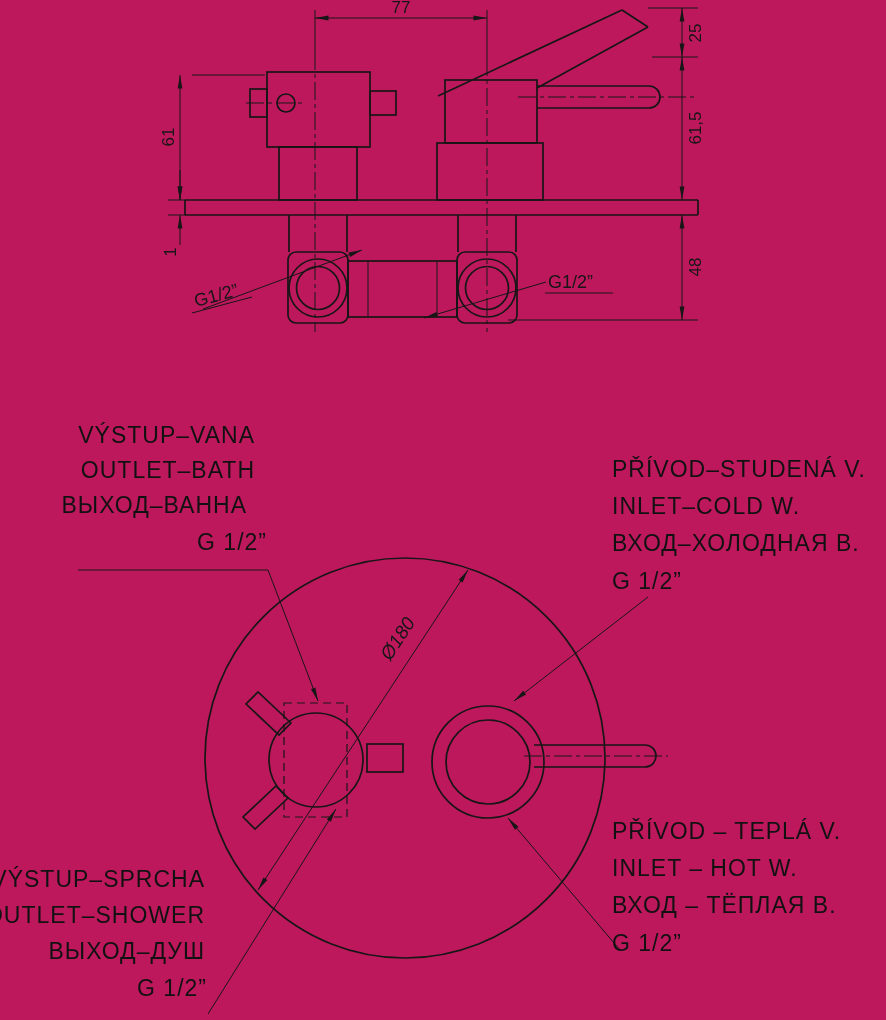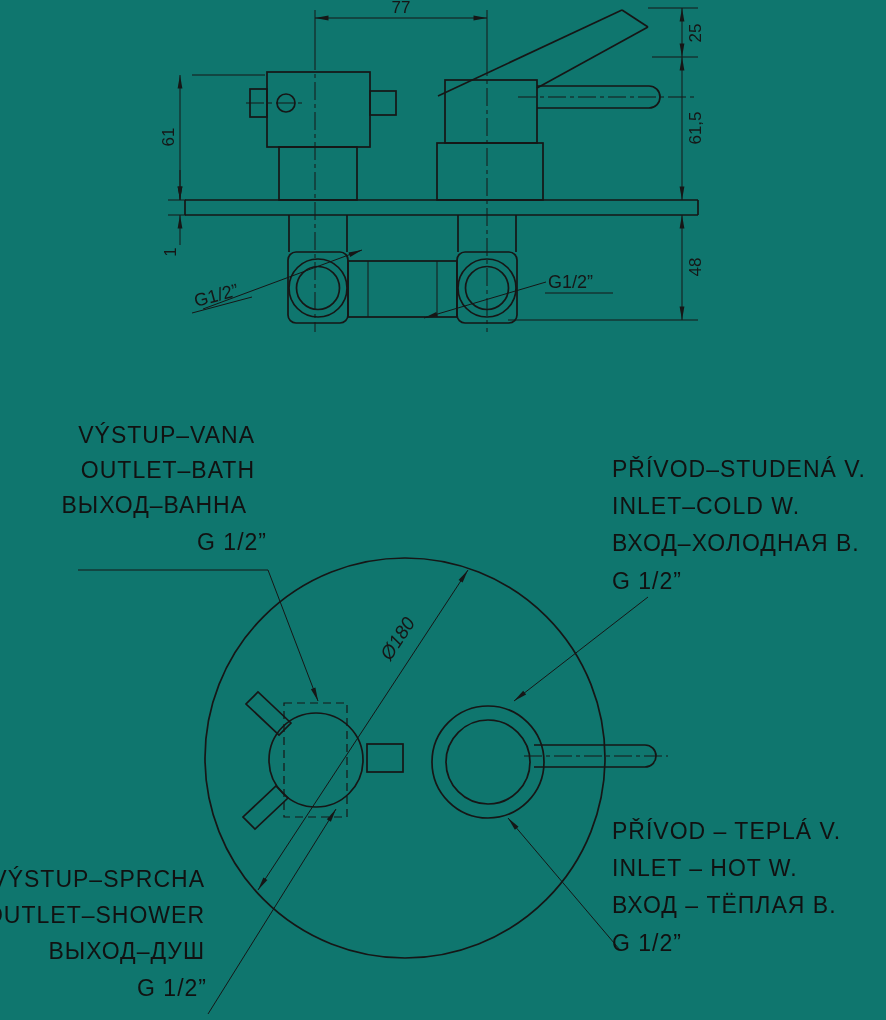--- a/index.html
+++ b/index.html
@@ -1,16 +1,16 @@
 <!DOCTYPE html>
 <html><head>
 <meta charset="utf-8">
 <style>
   html,body{margin:0;padding:0;background:#ffffff;}
-  .page{width:886px;height:1020px;background:#0f766e;position:relative;overflow:hidden;}
+  .page{width:886px;height:1020px;background:#be185d;position:relative;overflow:hidden;}
   svg{display:block;}
   .obj{stroke:#161616;stroke-width:1.7;fill:none;stroke-linejoin:miter;stroke-linecap:butt;}
   .thin{stroke:#161616;stroke-width:1;fill:none;}
   .dim{stroke:#161616;stroke-width:1;fill:none;}
   .cl{stroke:#161616;stroke-width:1;fill:none;stroke-dasharray:18 4 4 4;}
   .dash{stroke:#161616;stroke-width:1.2;fill:none;stroke-dasharray:8 5;}
   .dim-t{font-family:"Liberation Sans",sans-serif;font-size:17px;fill:#161616;}
   .g-t{font-family:"Liberation Sans",sans-serif;font-size:18px;fill:#161616;}
   .dia-t{font-family:"Liberation Sans",sans-serif;font-size:19px;fill:#161616;font-style:italic;}
   .lbl{font-family:"Liberation Sans",sans-serif;font-size:23px;fill:#111111;letter-spacing:1px;}

